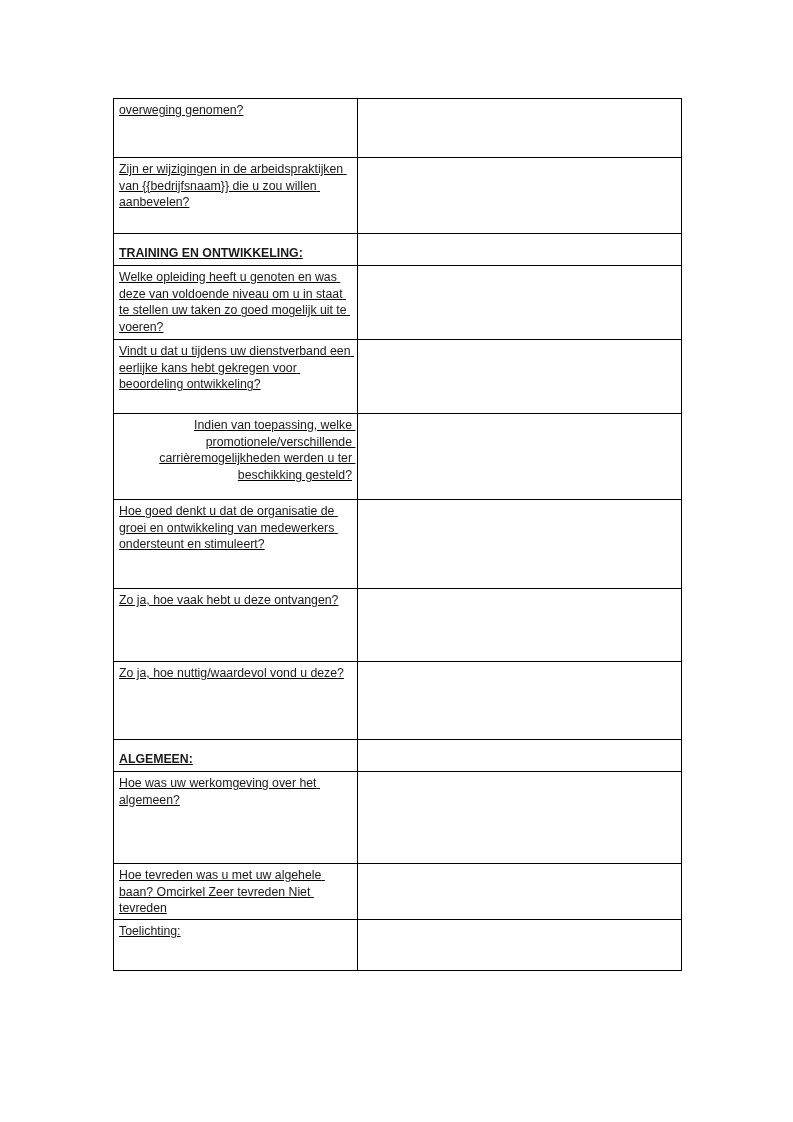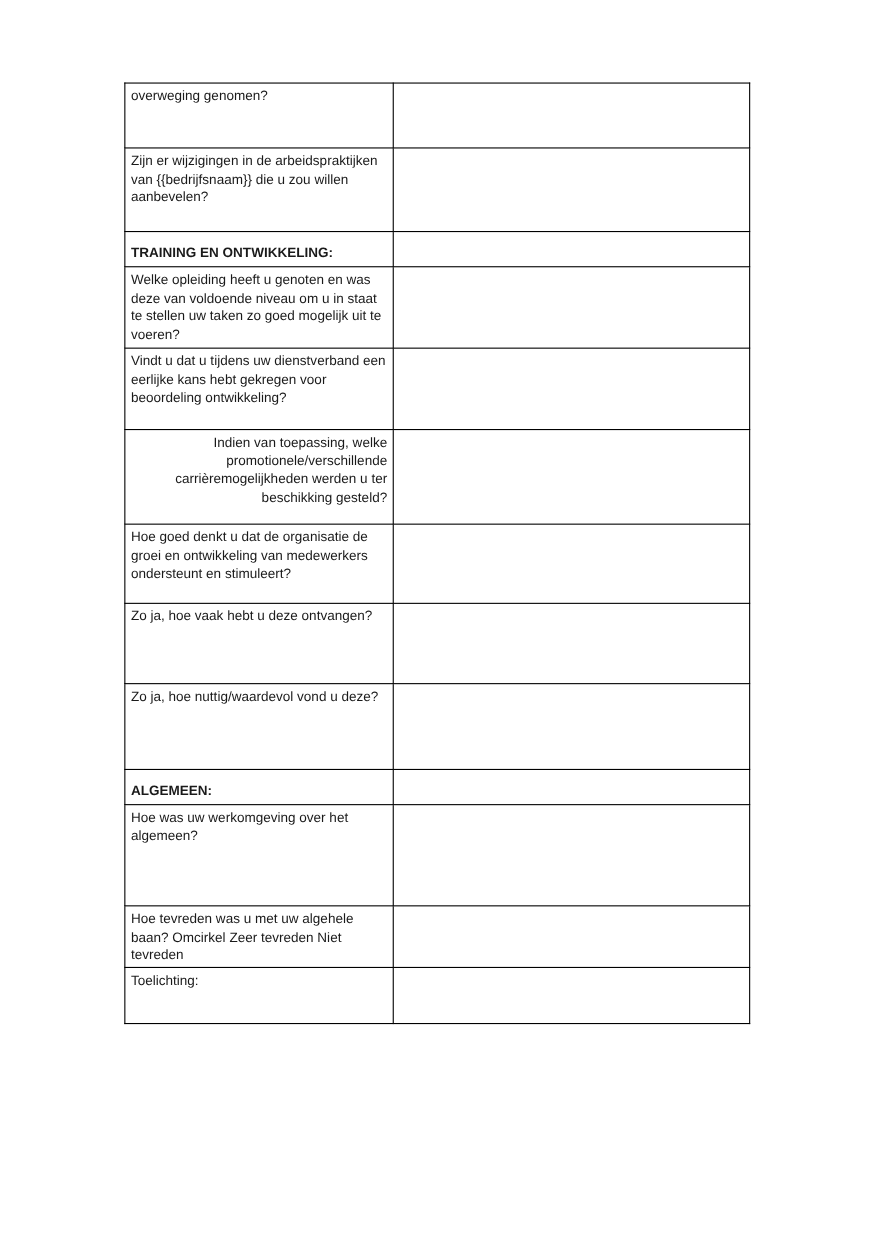--- a/index.html
+++ b/index.html
@@ -21,24 +21,25 @@
     top: 0;
     width: 793px;
     height: 1122px;
     background: #ffffff;
     overflow: hidden;
   }
 
   .questionnaire-table {
     position: absolute;
     left: 113px;
-    top: 75px;
+    top: 98px;
     width: 568px;
     border-collapse: collapse;
     table-layout: fixed;
+    text-decoration: underline;
   }
 
   .questionnaire-table td {
     border: 1px solid #000000;
     vertical-align: top;
     padding: 3px 5px 2px 5px;
     font-size: 12.3px;
     line-height: 1.355;
     color: #1a1a1a;
     word-wrap: break-word;
@@ -125,21 +126,21 @@
 
       <tr class="question-row" style="height: 86px; text-align: right;">
         <td class="question">
             <span class="cell-text">Indien van toepassing, welke promotionele/verschillende carrièremogelijkheden werden u ter beschikking gesteld?</span>
           </td>
         <td class="answer">
             <span class="cell-text"></span>
           </td>
       </tr>
 
-      <tr class="question-row" style="height: 72px;">
+      <tr class="question-row" style="height: 89px;">
         <td class="question">
             <span class="cell-text">Hoe goed denkt u dat de organisatie de groei en ontwikkeling van medewerkers ondersteunt en stimuleert?</span>
           </td>
         <td class="answer">
             <span class="cell-text"></span>
           </td>
       </tr>
 
 
       <tr class="question-row" style="height: 73px;">

